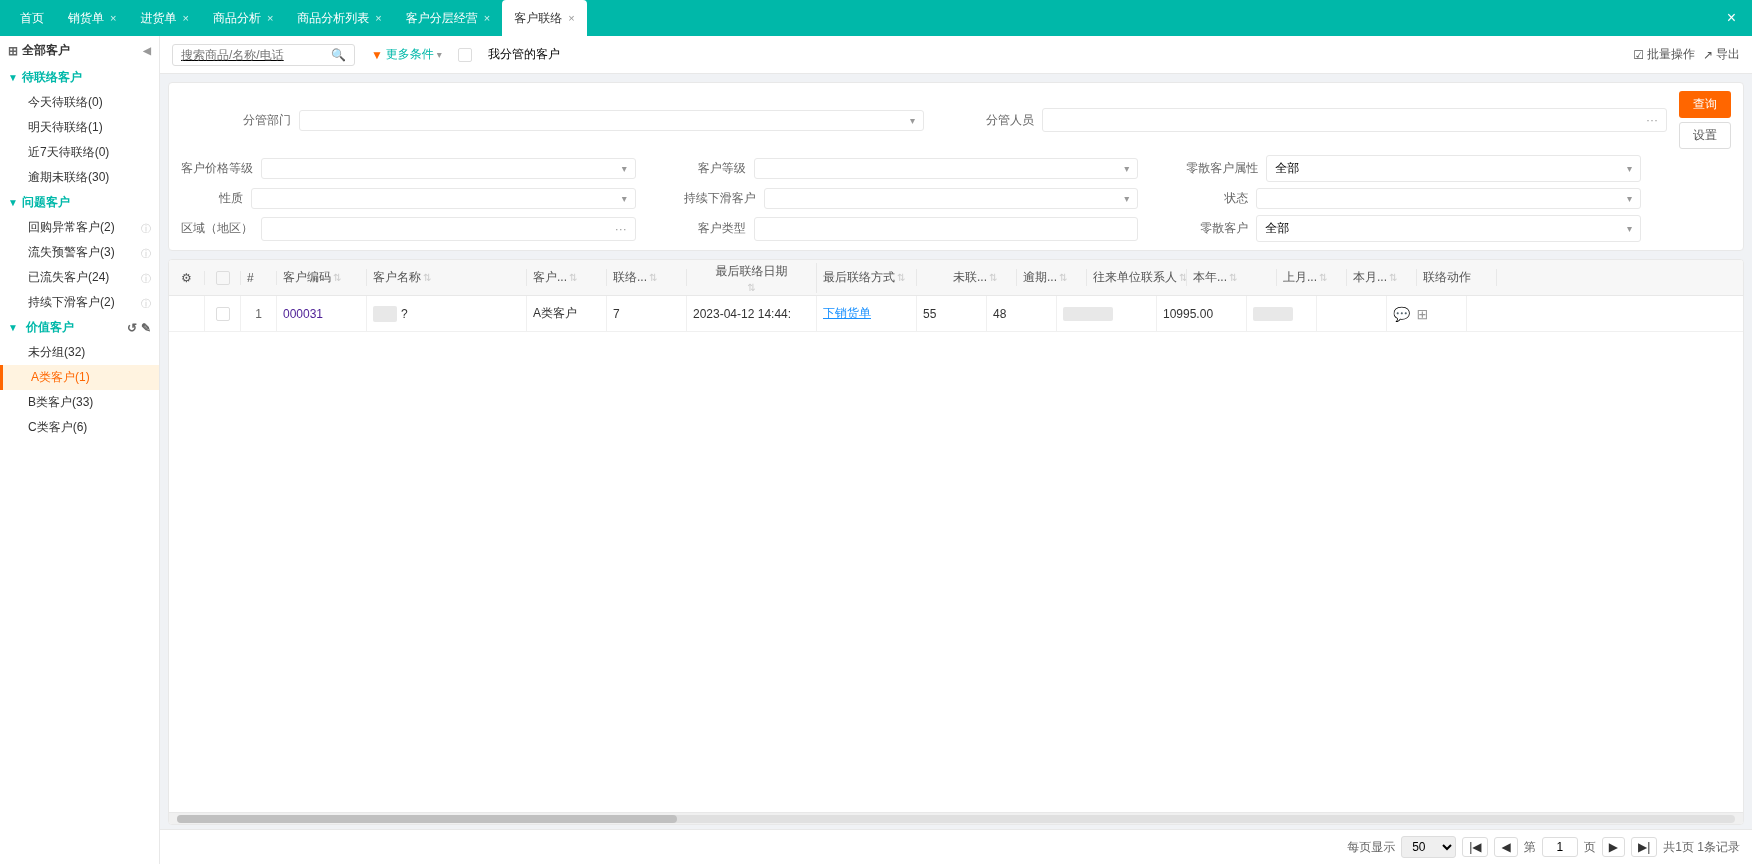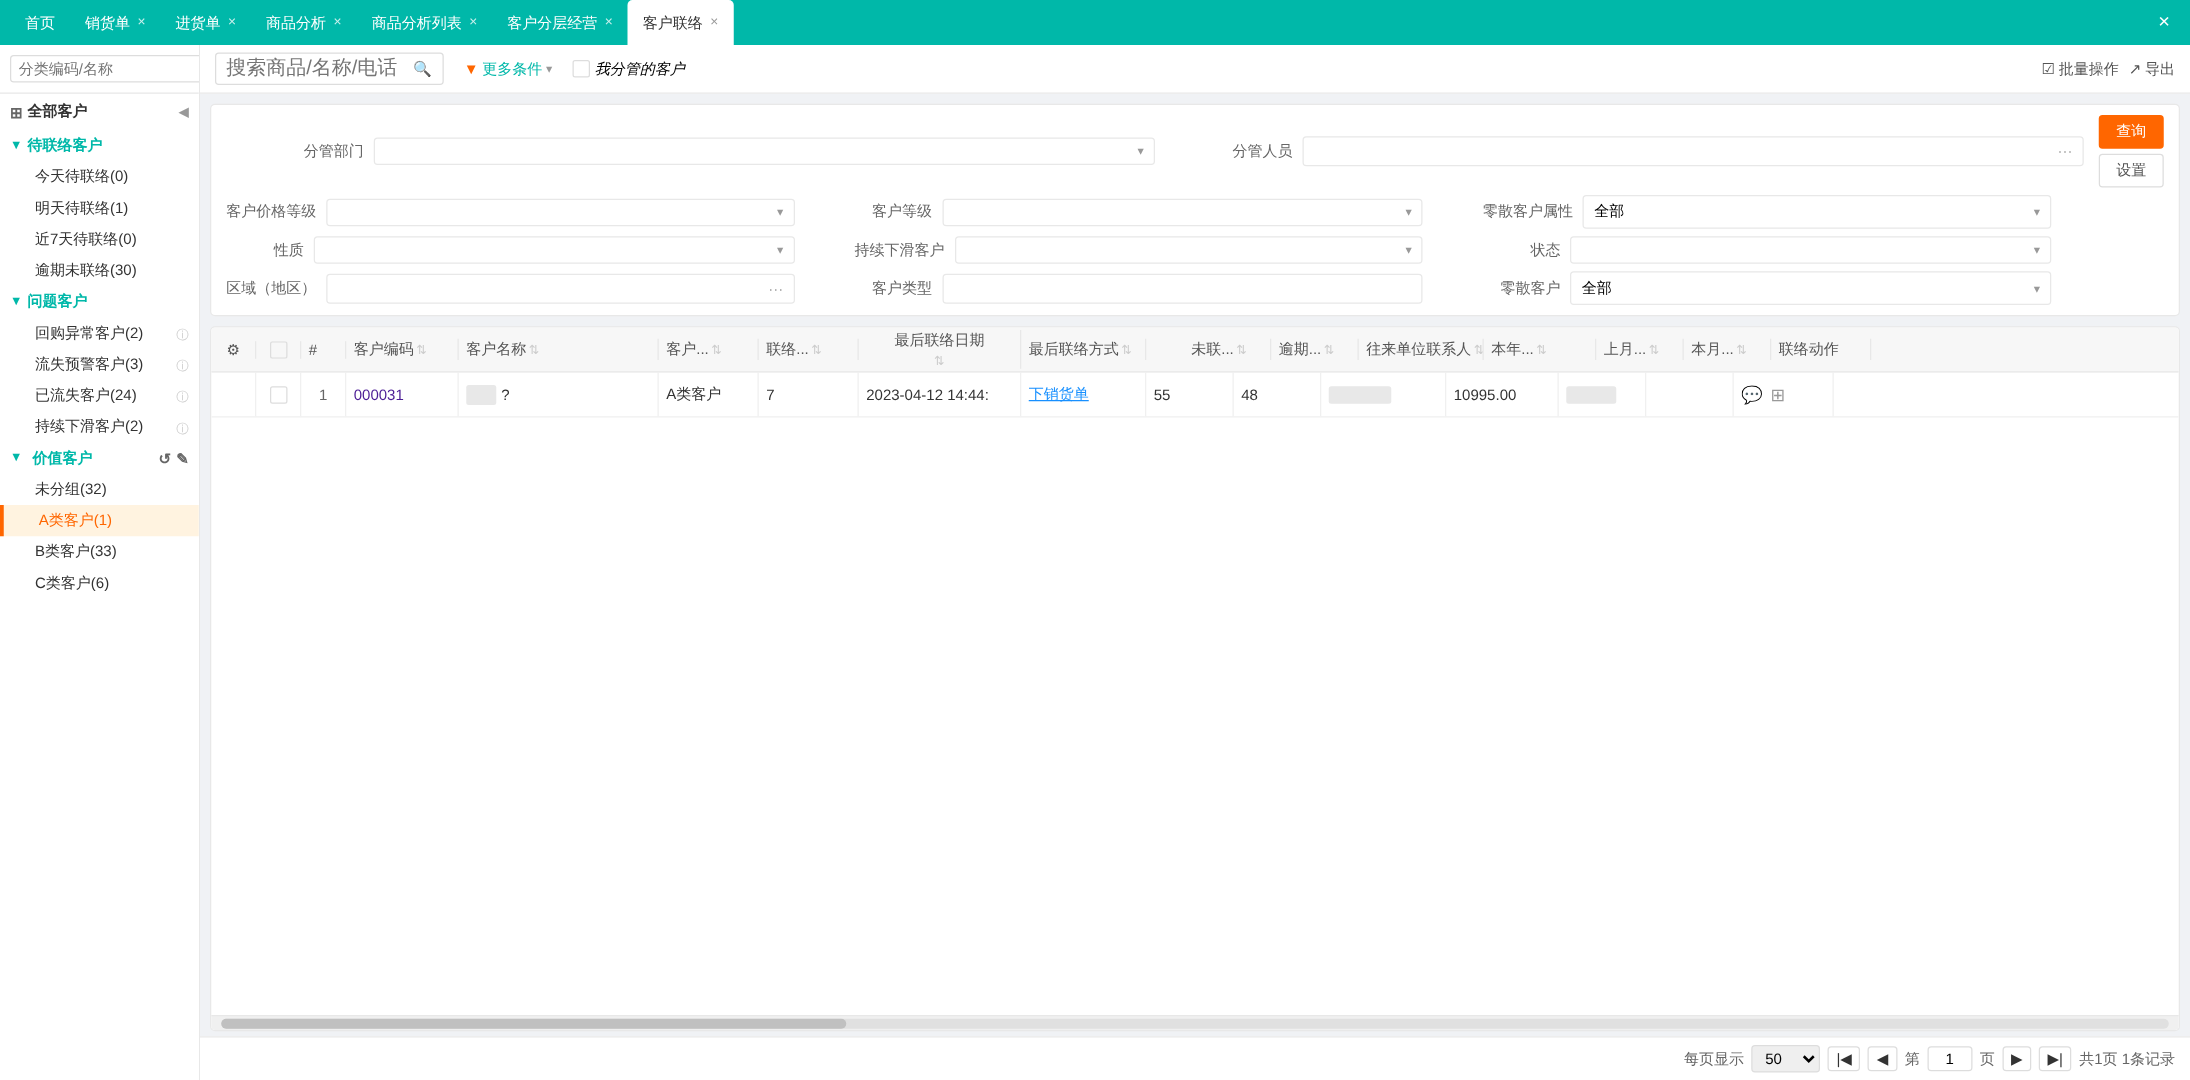--- a/index.html
+++ b/index.html
@@ -30,25 +30,25 @@
     .sidebar-item { padding: 4px 8px 4px 28px; cursor: pointer; color: #333; display: flex; align-items: flex-end; justify-content: space-between; }
     .sidebar-item.active { background: #fff3e0; color: #ff6600; border-left: 3px solid #ff6600; }
     .sidebar-item .item-icon { color: #ccc; font-size: 10px; }
 
     
     .content { flex: 1; display: flex; flex-direction: column; background: #f0f2f5; overflow: hidden; }
 
     
     .toolbar { display: flex; align-items: center; padding: 6px 12px; background: #fff; border-bottom: 1px solid #e8e8e8; gap: 8px; }
     .search-box { display: flex; align-items: center; border: 1px solid #ddd; border-radius: 3px; padding: 3px 8px; background: #fff; }
-    .search-box input { border: none; outline: none; font-size: 16px; width: 160px; }
+    .search-box input { border: none; outline: none; font-size: 12px; width: 160px; text-decoration: underline; }
     .search-box .s-icon { color: #ccc; }
     .filter-btn { display: flex; align-items: center; gap: 3px; color: #00b8a9; cursor: pointer; padding: 4px 8px; }
     .filter-btn .filter-icon { color: #ff6600; }
-    .my-customer { display: flex; align-items: center; gap: 0; cursor: pointer; font-style: italic; }
+    .my-customer { display: flex; align-items: center; gap: 12px; cursor: pointer; }
     .toolbar-right { margin-left: auto; display: flex; gap: 8px; align-items: center; }
     .toolbar-btn { color: #555; cursor: pointer; display: flex; align-items: center; gap: 3px; }
 
     
     .filter-panel { background: #fff; border: 1px solid #e8e8e8; margin: 8px; border-radius: 4px; padding: 8px 12px; }
     .filter-row { display: flex; align-items: center; margin-bottom: 6px; gap: 0; }
     .filter-item { display: flex; align-items: center; flex: 1; min-width: 0; }
     .filter-label { color: #666; white-space: nowrap; min-width: 70px; text-align: right; padding-right: 8px; }
     .filter-input { flex: 1; border: 1px solid #e8e8e8; border-radius: 3px; padding: 4px 8px; background: #fff; display: flex; align-items: center; justify-content: space-between; cursor: pointer; }
     .filter-input .placeholder { color: #ccc; }
@@ -152,24 +152,20 @@
     <span>客户联络</span>
     <span class="close-icon">×</span>
   </div>
   <div class="spacer"></div>
   <div class="top-close">×</div>
 </div>
 
 <div class="main-layout">
 
   <div class="sidebar">
-    <div class="sidebar-search">
-      <input type="text" placeholder="分类编码/名称" style="">
-
-    </div>
     <div class="sidebar-all">
       <span class="sidebar-grid-icon">⊞</span>
       <span>全部客户</span>
       <span class="collapse-icon">◀</span>
     </div>
 
     <div class="sidebar-group-label">
       <span class="arrow">▼</span>
       <span>待联络客户</span>
     </div>

